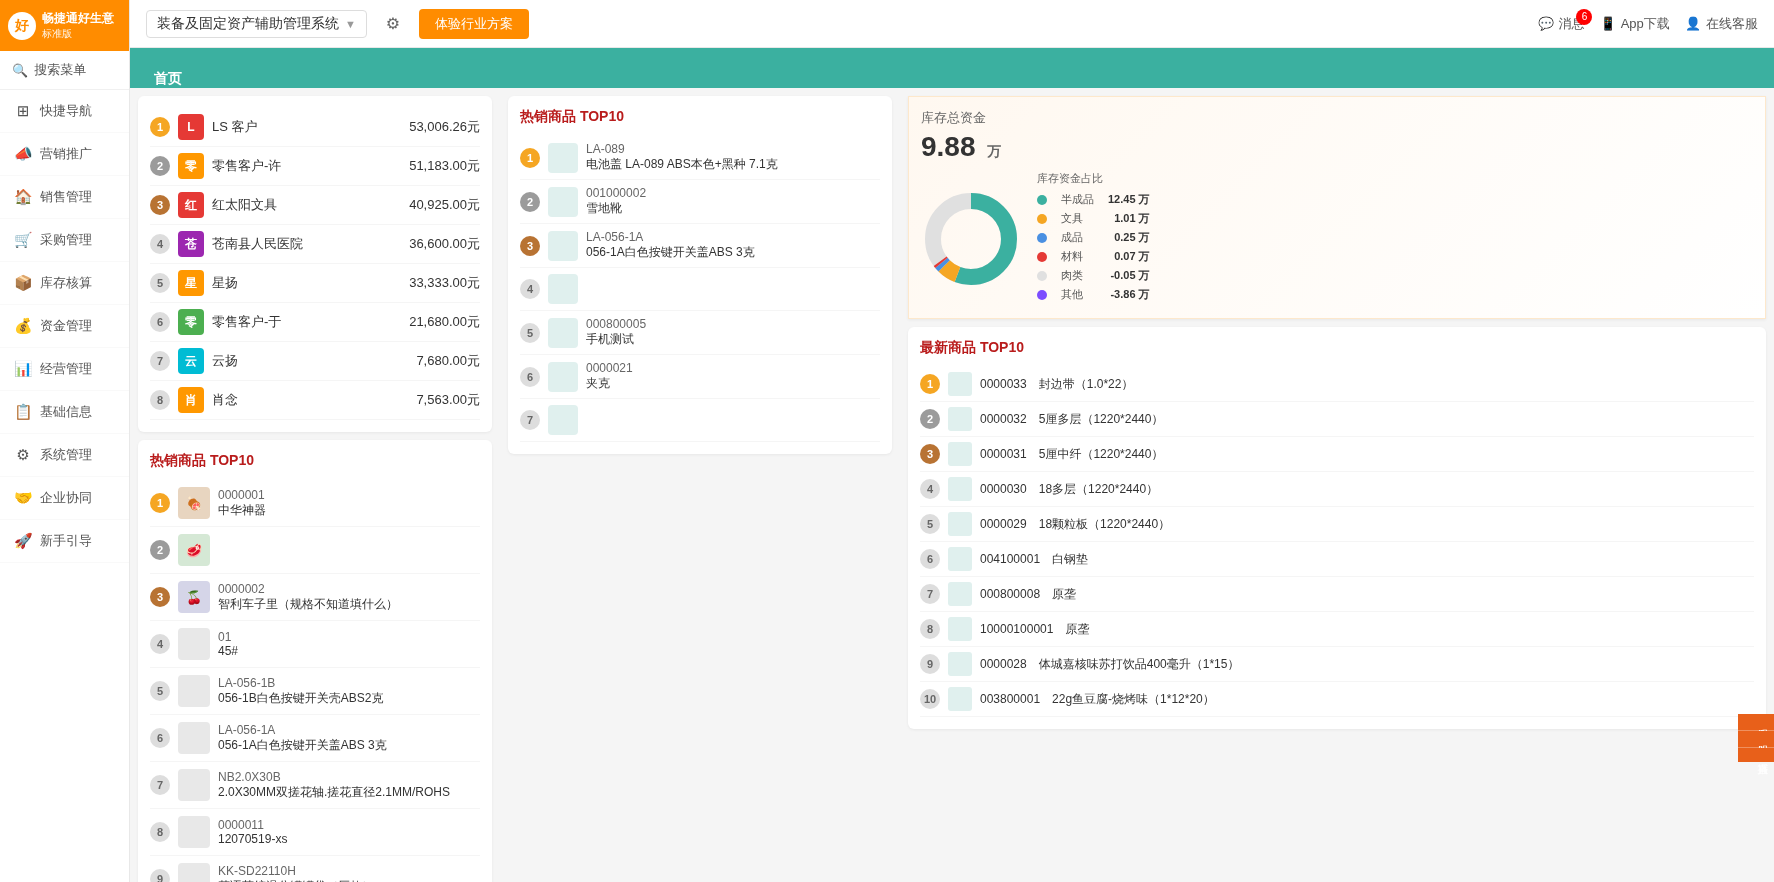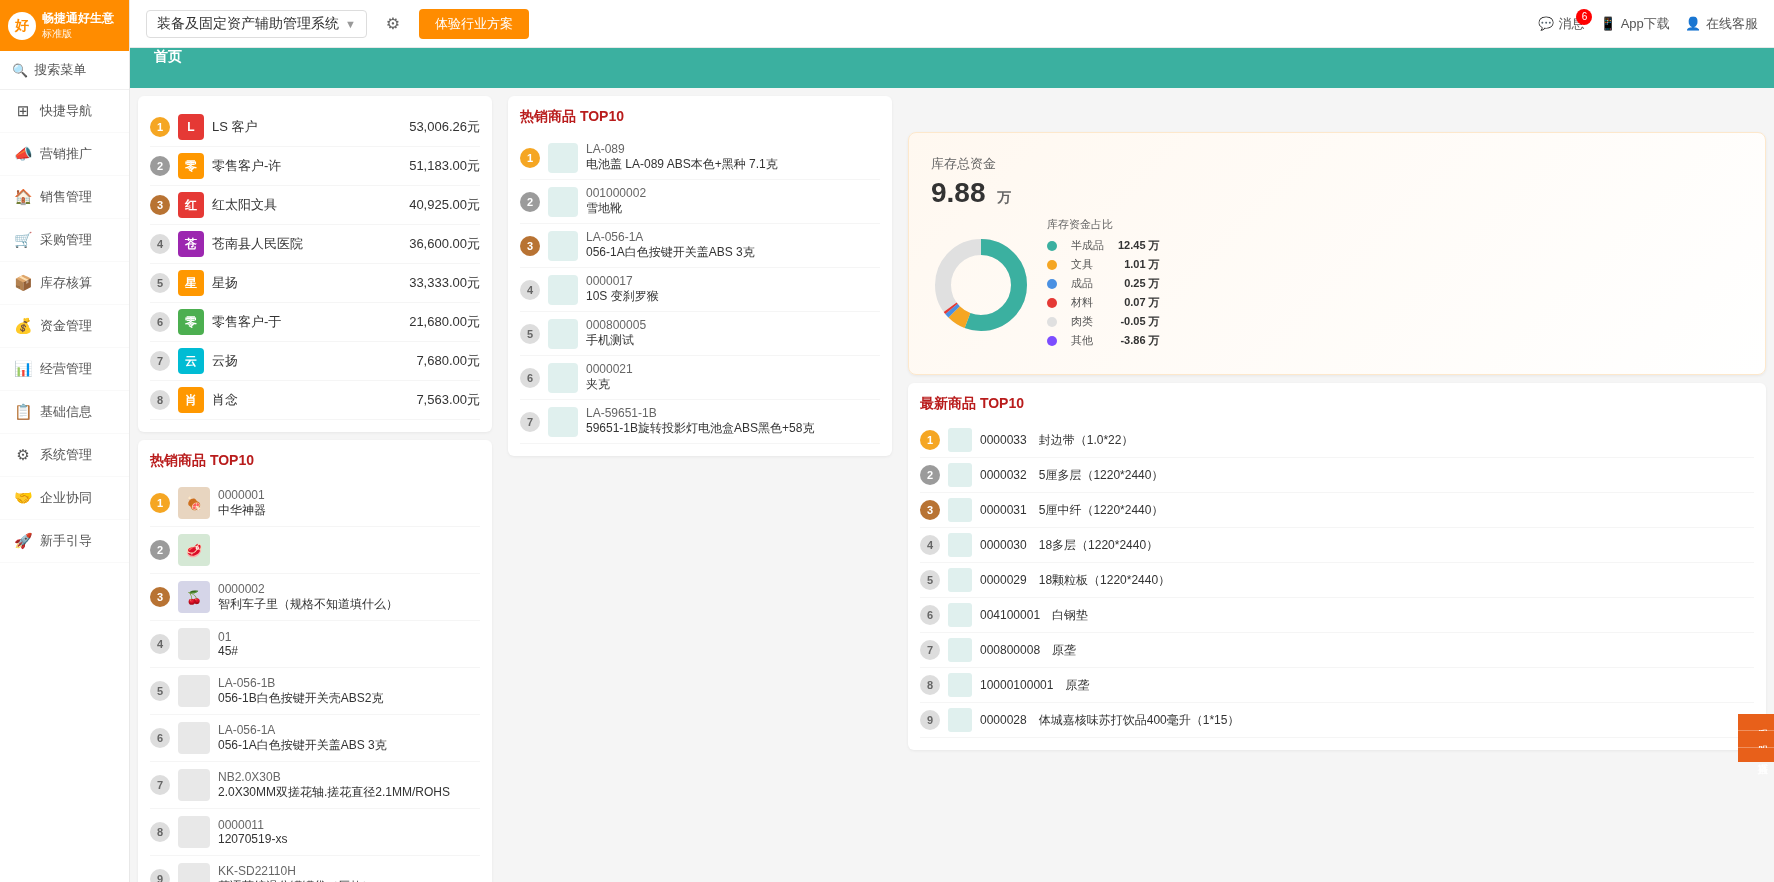--- a/index.html
+++ b/index.html
@@ -127,21 +127,21 @@
       position: absolute;
       top: -6px; right: -8px;
     }
 
     
     .page-header {
       background: #3bb0a0;
       padding: 0 16px;
       height: 40px;
       display: flex;
-      align-items: flex-start;
+      align-items: flex-end;
       gap: 8px;
     }
     .page-header .tab {
       color: #fff;
       font-size: 14px;
       font-weight: bold;
       padding: 0 8px;
       cursor: pointer;
     }
 
@@ -253,25 +253,24 @@
       color: #3bb0a0;
       flex-shrink: 0;
     }
     .product-info { flex: 1; }
     .product-code { font-size: 12px; color: #666; }
     .product-name { font-size: 12px; color: #333; }
 
     
     .inventory-total-card {
       background: linear-gradient(135deg, #fff8f0, #fff);
-      border-radius: 8px;
-      padding: 22px;
+      border-radius: 0;
+      padding: 12px;
       box-shadow: 0 1px 3px rgba(0,0,0,0.06);
       border: 1px solid #fde8cc;
-      margin-top: 36px;
     }
     .inventory-total-title {
       font-size: 13px;
       color: #666;
       margin-bottom: 4px;
     }
     .inventory-total-value {
       font-size: 28px;
       font-weight: bold;
       color: #333;
@@ -624,48 +623,40 @@
             <div class="rank-num bronze">3</div>
             <div class="product-img"></div>
             <div class="product-info">
               <div class="product-code">LA-056-1A</div>
               <div class="product-name">056-1A白色按键开关盖ABS 3克</div>
             </div>
           </div>
           <div class="product-item">
             <div class="rank-num normal">4</div>
             <div class="product-img"></div>
-            <div class="product-info">
-              <div class="product-code">0000017</div>
-              <div class="product-name">10S 变刹罗猴</div>
-            </div>
           </div>
           <div class="product-item">
             <div class="rank-num normal">5</div>
             <div class="product-img"></div>
             <div class="product-info">
               <div class="product-code">000800005</div>
               <div class="product-name">手机测试</div>
             </div>
           </div>
           <div class="product-item">
             <div class="rank-num normal">6</div>
             <div class="product-img"></div>
             <div class="product-info">
               <div class="product-code">0000021</div>
               <div class="product-name">夹克</div>
             </div>
           </div>
           <div class="product-item">
             <div class="rank-num normal">7</div>
             <div class="product-img"></div>
-            <div class="product-info">
-              <div class="product-code">LA-59651-1B</div>
-              <div class="product-name">59651-1B旋转投影灯电池盒ABS黑色+58克</div>
-            </div>
           </div>
         </div>
       </div>
     </div>
 
     <div class="right-panel scrollbar-hidden">
 
       <div class="inventory-total-card">
         <div class="inventory-total-title">库存总资金</div>
         <div class="inventory-total-value">
@@ -766,20 +757,25 @@
           <div class="latest-item">
             <div class="rank-num normal">8</div>
             <div class="latest-img"></div>
             <span style="font-size:12px;color:#333;">10000100001　原垄</span>
           </div>
           <div class="latest-item">
             <div class="rank-num normal">9</div>
             <div class="latest-img"></div>
             <span style="font-size:12px;color:#333;">0000028　体城嘉核味苏打饮品400毫升（1*15）</span>
           </div>
+          <div class="latest-item">
+            <div class="rank-num normal">10</div>
+            <div class="latest-img"></div>
+            <span style="font-size:12px;color:#333;">003800001　22g鱼豆腐-烧烤味（1*12*20）</span>
+          </div>
         </div>
       </div>
     </div>
 
   </div>
 </div>
 
 <div class="float-btns">
   <div class="float-btn">客服热线</div>
   <div class="float-btn">服务社区</div>

